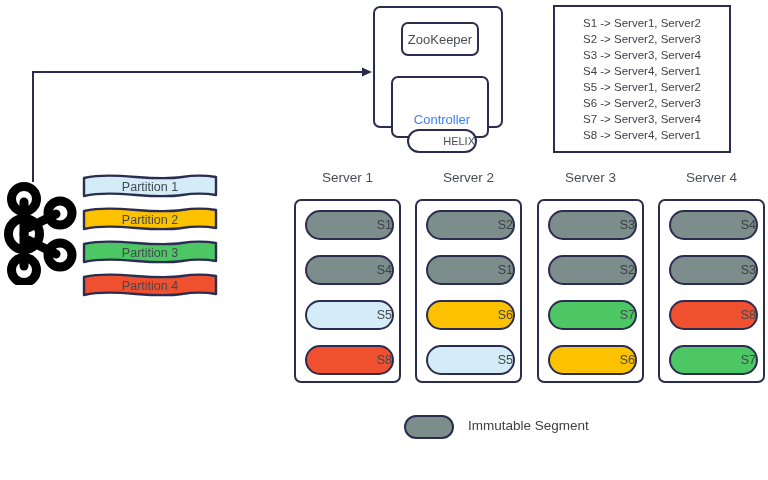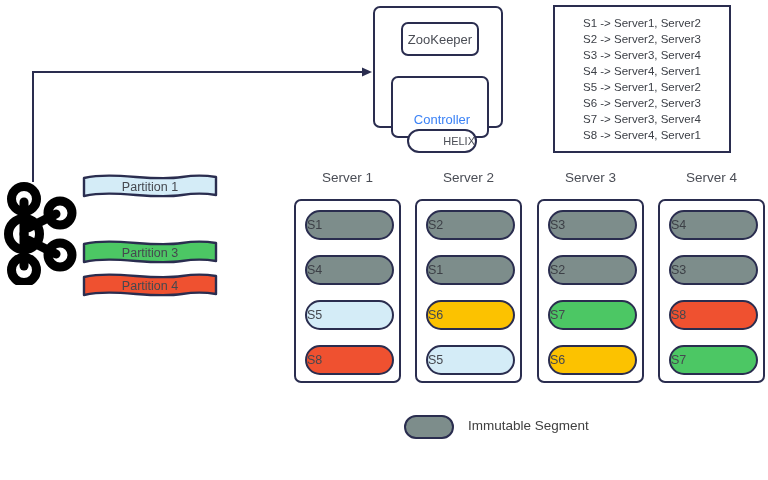--- a/index.html
+++ b/index.html
@@ -65,21 +65,21 @@
 
   
   .server-label{
     position:absolute;width:107px;text-align:center;top:170px;
     font-size:13.5px;color:#4a4d55;
   }
   .server-box{position:absolute;top:199px;width:107px;height:184px;}
   .seg{
     position:absolute;left:9px;width:89px;height:30px;
     border:2.5px solid #2a2d4f;border-radius:15px;
-    display:flex;align-items:center;justify-content:flex-start;
+    display:flex;align-items:center;justify-content:flex-end;
     font-size:12.5px;box-sizing:border-box;
   }
 
   
   #legend{left:376px;top:415px;width:300px;height:62px;}
   .legend-row{position:absolute;left:0;width:300px;height:26px;}
   .legend-text{
     position:absolute;left:92px;top:3px;font-size:13.5px;color:#404040;
   }
   #legend-immutable-pill{
@@ -140,20 +140,26 @@
   <circle cx="56" cy="75" r="12" fill="none" stroke="#000" stroke-width="9"></circle>
 </svg>
 
 <div class="abs" id="partitions">
   <div class="partition" style="top:0px;">
     <svg width="136" height="28" viewBox="0 0 136 28" preserveAspectRatio="none">
       <path d="M2,5 C34,-2 68,9 100,4 C116,1.5 128,3 134,4 L134,22 C128,21 116,19.5 100,22 C68,27 34,16 2,23 Z" fill="#d4ecf7" stroke="#2a2d4f" stroke-width="2.4" stroke-linejoin="round"></path>
     </svg>
     <span>Partition 1</span>
   </div>
+  <div class="partition" style="top:33px;">
+    <svg width="136" height="28" viewBox="0 0 136 28" preserveAspectRatio="none">
+      <path d="M2,5 C34,-2 68,9 100,4 C116,1.5 128,3 134,4 L134,22 C128,21 116,19.5 100,22 C68,27 34,16 2,23 Z" fill="#fcc200" stroke="#2a2d4f" stroke-width="2.4" stroke-linejoin="round"></path>
+    </svg>
+    <span>Partition 2</span>
+  </div>
   <div class="partition" style="top:66px;">
     <svg width="136" height="28" viewBox="0 0 136 28" preserveAspectRatio="none">
       <path d="M2,5 C34,-2 68,9 100,4 C116,1.5 128,3 134,4 L134,22 C128,21 116,19.5 100,22 C68,27 34,16 2,23 Z" fill="#4cc764" stroke="#2a2d4f" stroke-width="2.4" stroke-linejoin="round"></path>
     </svg>
     <span>Partition 3</span>
   </div>
   <div class="partition" style="top:99px;">
     <svg width="136" height="28" viewBox="0 0 136 28" preserveAspectRatio="none">
       <path d="M2,5 C34,-2 68,9 100,4 C116,1.5 128,3 134,4 L134,22 C128,21 116,19.5 100,22 C68,27 34,16 2,23 Z" fill="#ef5130" stroke="#2a2d4f" stroke-width="2.4" stroke-linejoin="round"></path>
     </svg>

